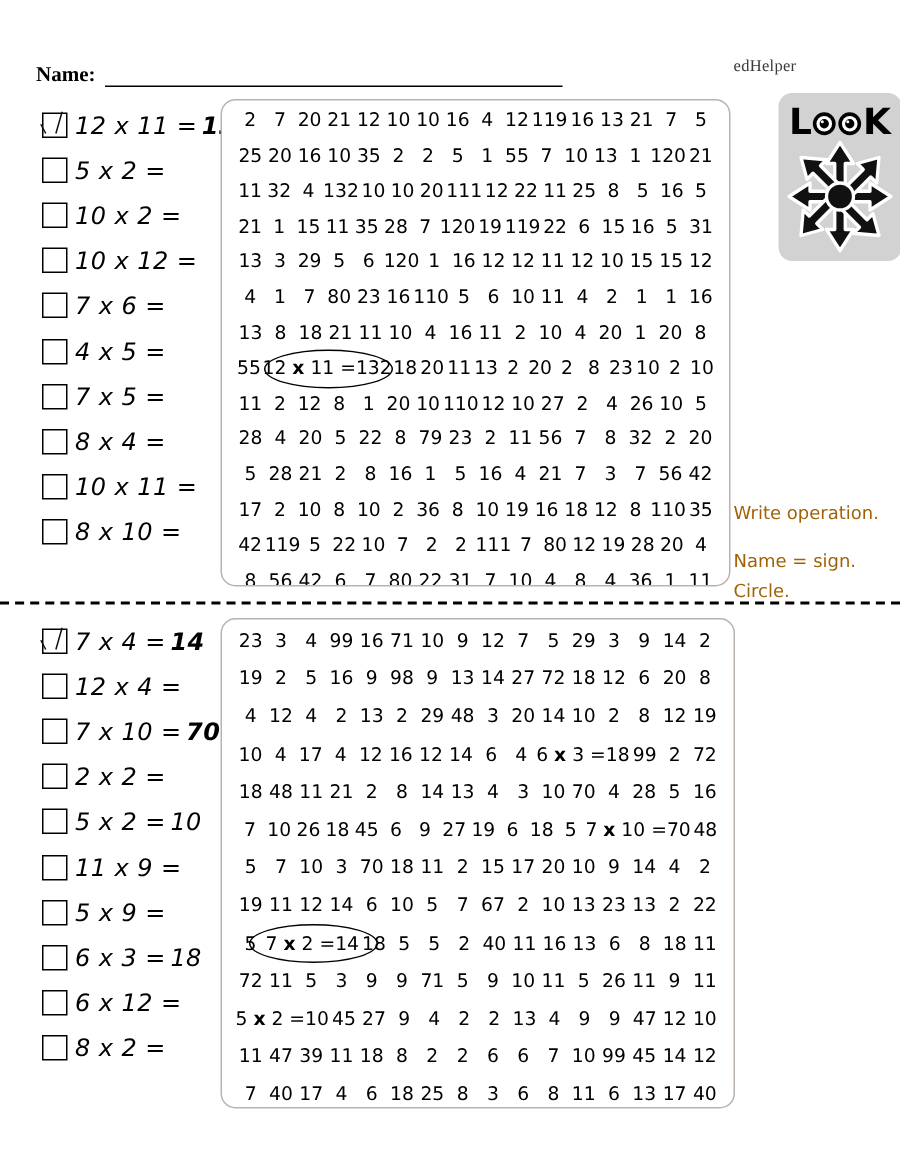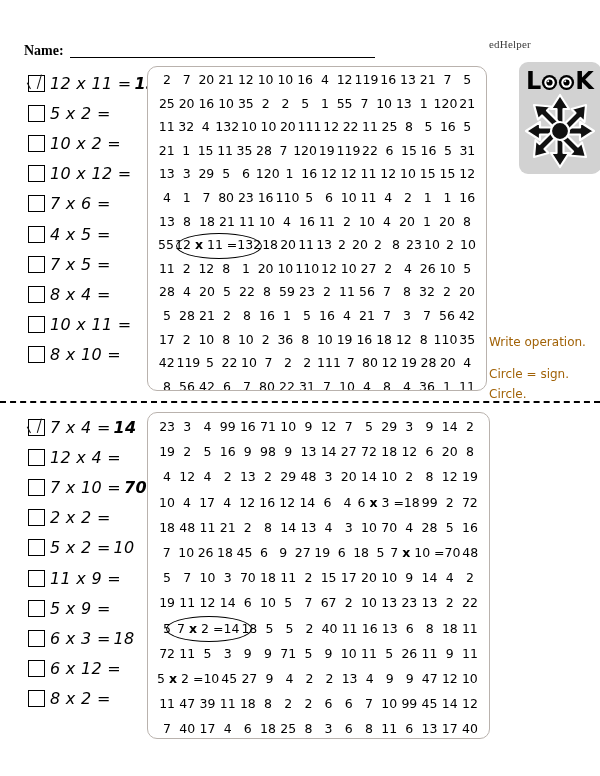--- a/index.html
+++ b/index.html
@@ -415,21 +415,21 @@
         <span class="gcell">10</span>
         <span class="gcell">5</span>
       </div>
       <div class="grow">
         <span class="gcell">28</span>
         <span class="gcell">4</span>
         <span class="gcell">20</span>
         <span class="gcell">5</span>
         <span class="gcell">22</span>
         <span class="gcell">8</span>
-        <span class="gcell">59</span>
+        <span class="gcell">79</span>
         <span class="gcell">23</span>
         <span class="gcell">2</span>
         <span class="gcell">11</span>
         <span class="gcell">56</span>
         <span class="gcell">7</span>
         <span class="gcell">8</span>
         <span class="gcell">32</span>
         <span class="gcell">2</span>
         <span class="gcell">20</span>
       </div>
@@ -761,20 +761,20 @@
         <path d="M10 64 L11.5 47 L15.5 51 L28.5 38 L33.5 43 L20.5 56 L24.5 60 Z"></path>
         <circle cx="36" cy="38" r="9"></circle>
       </g>
     </svg>
   </div>
 
   <div class="side-note" id="note1">
     <span>Write operation.</span>
   </div>
   <div class="side-note" id="note2">
-    <span>Circle = sign.</span>
+    <span>Name = sign.</span>
   </div>
   <div class="side-note" id="note3">
     <span>Circle.</span>
   </div>
 
   <div class="dashed"></div>
 </div>
 
 </body></html>

